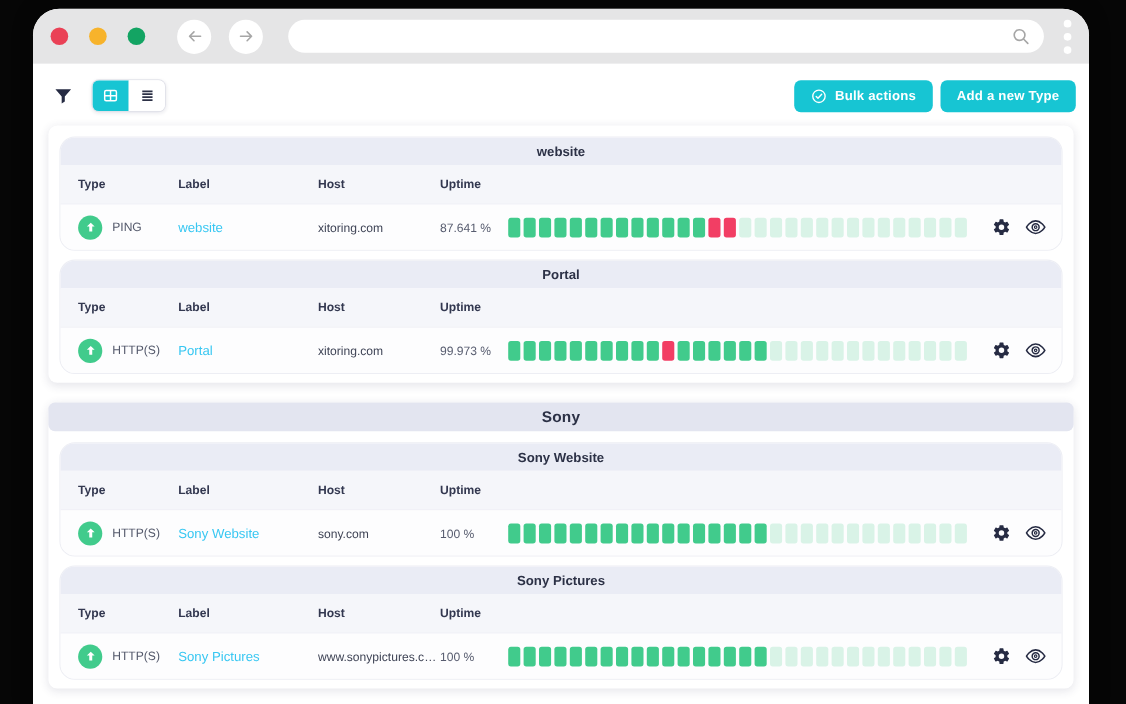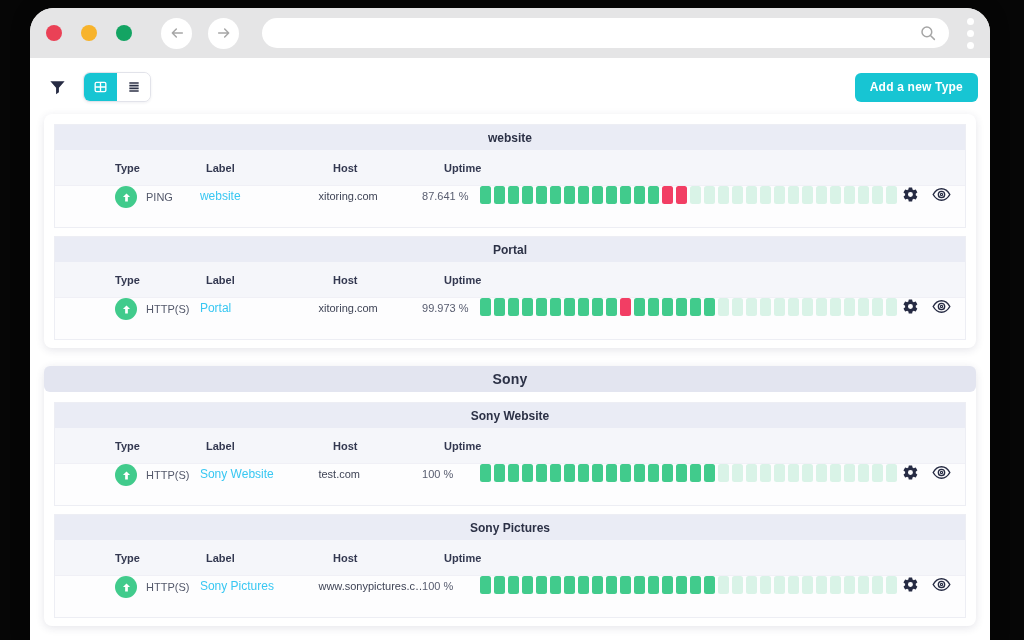--- a/index.html
+++ b/index.html
@@ -58,32 +58,32 @@
   .group {
     background:#fff; border-radius:8px; margin:0 2px 18px;
     box-shadow:0 2px 9px rgba(40,45,80,.12);
   }
   .group-header {
     height:26px; background:#e3e5f0; border-radius:6px; display:flex;
     align-items:center; justify-content:center; font-size:14px; font-weight:bold;
     color:#2c3146; letter-spacing:.2px; cursor:pointer;
   }
   .group-body { padding:10px 10px 8px; display:flex; flex-direction:column; gap:8px; }
-  .subgroup { border:1px solid #edeef4; border-radius:0; overflow:hidden; background:#fdfdfe; }
+  .subgroup { border:1px solid #edeef4; border-radius:14px; overflow:hidden; background:#fdfdfe; }
   .subgroup-header {
     height:25px; background:#eaecf5; display:flex; align-items:center; justify-content:center;
     font-size:12px; font-weight:bold; color:#2c3146; cursor:pointer;
   }
   .thead {
     height:36px; background:#f5f6fa; display:flex; align-items:center;
     padding:0 14px 0 16px; font-size:11px; font-weight:bold; color:#333850;
     border-bottom:1px solid #f0f0f6;
   }
-  .trow { height:41px; background:#fdfdfe; display:flex; align-items:flex-start; padding:0 14px 0 16px; }
-  .col-type   { width:91px;  display:flex; align-items:center; gap:9px;margin-left:44px; }
+  .trow { height:41px; background:#fdfdfe; display:flex; align-items:center; padding:0 14px 0 16px; }
+  .col-type   { width:91px;  display:flex; align-items:center; gap:9px; }
   .col-label  { width:127px; }
   .col-host   { width:111px; white-space:nowrap; overflow:hidden; }
   .col-uptime { width:62px; }
   .col-bars   { flex:1; display:flex; gap:3px; align-items:center; }
   .col-actions{ width:58px; display:flex; justify-content:flex-end; gap:13px; align-items:center; }
   .type-icon {
     width:22px; height:22px; border-radius:50%; background:#41cb8c; flex:none;
     display:flex; align-items:center; justify-content:center;
   }
   .type-text  { font-size:11px; color:#54596b; }
@@ -153,20 +153,27 @@
           <svg width="16" height="16" viewBox="0 0 24 24">
             <line x1="5" y1="6" x2="19" y2="6" stroke="#2c3146" stroke-width="2.4"></line>
             <line x1="5" y1="10" x2="19" y2="10" stroke="#2c3146" stroke-width="2.4"></line>
             <line x1="5" y1="14" x2="19" y2="14" stroke="#2c3146" stroke-width="2.4"></line>
             <line x1="5" y1="18" x2="19" y2="18" stroke="#2c3146" stroke-width="2.4"></line>
           </svg>
         </button>
       </div>
       <div class="spacer"></div>
       <button class="btn">
+        <svg width="15" height="15" viewBox="0 0 24 24">
+          <circle cx="12" cy="12" r="9" fill="none" stroke="#fff" stroke-width="2"></circle>
+          <path d="M8 12.4l2.6 2.6 5.4-5.8" fill="none" stroke="#fff" stroke-width="2" stroke-linecap="round" stroke-linejoin="round"></path>
+        </svg>
+        <span>Bulk actions</span>
+      </button>
+      <button class="btn">
         <span>Add a new Type</span>
       </button>
     </div>
 
     <div id="groups">
   <section class="group">
     <div class="group-body">
   <div class="subgroup">
     <div class="subgroup-header">
       <span>website</span>
@@ -349,21 +356,21 @@
         <svg width="13" height="13" viewBox="0 0 24 24">
           <path d="M12 4.5l6.5 6.5h-4v8.5h-5V11h-4L12 4.5z" fill="#ffffff"></path>
         </svg>
       </span>
       <span class="type-text">HTTP(S)</span>
     </div>
     <div class="col-label">
       <a class="label-link">Sony Website</a>
     </div>
     <div class="col-host">
-      <span class="host-text">test.com</span>
+      <span class="host-text">sony.com</span>
     </div>
     <div class="col-uptime">
       <span class="uptime-text">100 %</span>
     </div>
     <div class="col-bars">
                     <span class="bar bar-up"></span>
                     <span class="bar bar-up"></span>
                     <span class="bar bar-up"></span>
                     <span class="bar bar-up"></span>
                     <span class="bar bar-up"></span>

